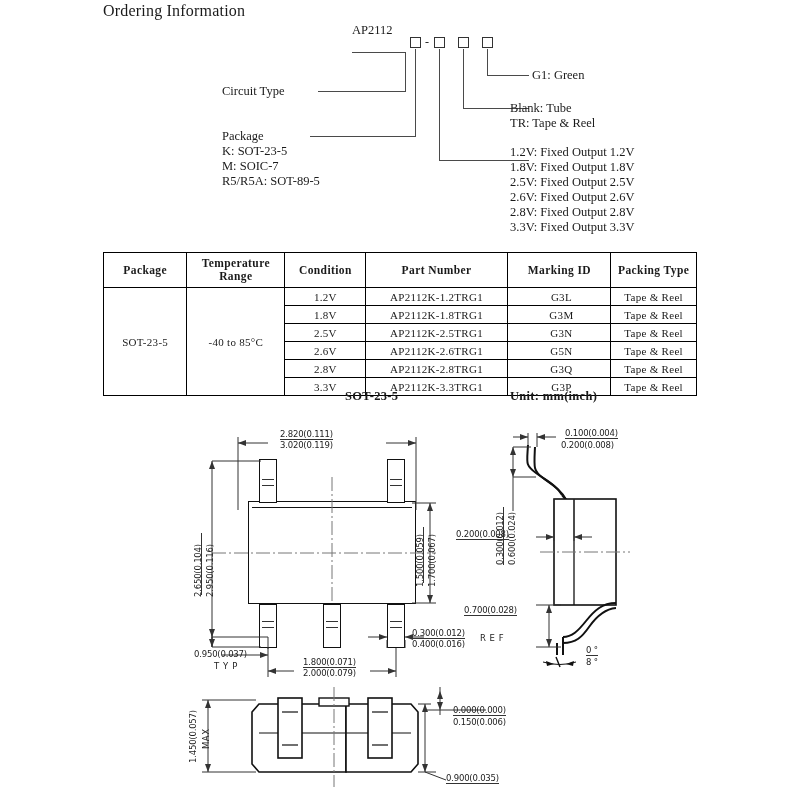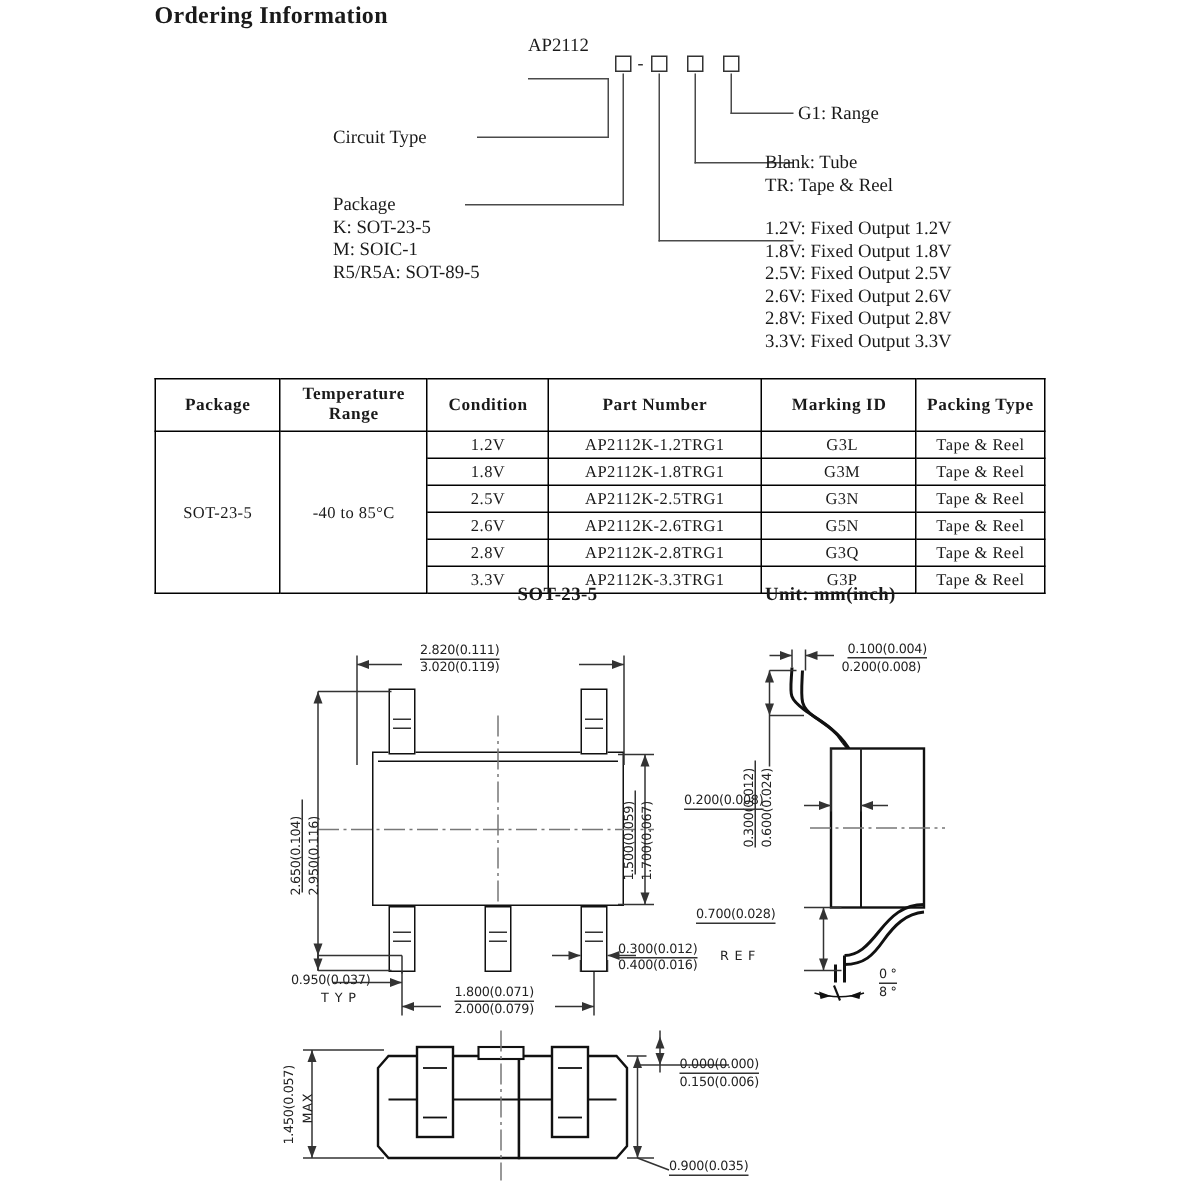--- a/index.html
+++ b/index.html
@@ -2,21 +2,21 @@
 <html><head>
 <meta charset="utf-8">
 <style>
   html,body{margin:0;padding:0;background:#ffffff;}
   body{width:800px;height:800px;position:relative;overflow:hidden;
        font-family:"Liberation Serif", serif;color:#1a1a1a;}
   .abs{position:absolute;}
   .nowrap{white-space:nowrap;}
 
   
-  #section-title{left:103px;top:2px;font-size:16px;font-weight:bold;letter-spacing:.2px;}
+  #section-title{left:103px;top:2px;font-size:16px;font-weight:normal;letter-spacing:.2px;}
 
   
   #order-diagram{left:0;top:0;width:800px;height:240px;}
   .pn-text{font-size:12.5px;}
   .ord-box{width:11px;height:11px;border:1.3px solid #333;background:#fff;box-sizing:border-box;}
   .dash{font-size:12px;}
   .leg{font-size:12.5px;line-height:15px;}
   .ln{background:#4a4a4a;position:absolute;}
   .ln-v{width:1.2px;}
   .ln-h{height:1.2px;}
@@ -80,24 +80,24 @@
   <div class="ln ln-v abs" style="left:463px;top:49px;height:60px;"></div>
   <div class="ln ln-h abs" style="left:463px;top:108px;width:66px;"></div>
 
   <div class="ln ln-v abs" style="left:487px;top:49px;height:27px;"></div>
   <div class="ln ln-h abs" style="left:487px;top:75px;width:42px;"></div>
 
   <div class="abs leg" style="left:222px;top:84px;">Circuit Type</div>
 
   <div class="abs leg" style="left:222px;top:129px;">Package</div>
   <div class="abs leg" style="left:222px;top:144px;">K: SOT-23-5</div>
-  <div class="abs leg" style="left:222px;top:159px;">M: SOIC-1</div>
+  <div class="abs leg" style="left:222px;top:159px;">M: SOIC-7</div>
   <div class="abs leg" style="left:222px;top:174px;">R5/R5A: SOT-89-5</div>
 
-  <div class="abs leg" style="left:532px;top:68px;">G1: Range</div>
+  <div class="abs leg" style="left:532px;top:68px;">G1: Green</div>
 
   <div class="abs leg" style="left:510px;top:101px;">Blank: Tube</div>
   <div class="abs leg" style="left:510px;top:116px;">TR: Tape &amp; Reel</div>
 
   <div class="abs leg" style="left:510px;top:145px;">1.2V: Fixed Output 1.2V</div>
   <div class="abs leg" style="left:510px;top:160px;">1.8V: Fixed Output 1.8V</div>
   <div class="abs leg" style="left:510px;top:175px;">2.5V: Fixed Output 2.5V</div>
   <div class="abs leg" style="left:510px;top:190px;">2.6V: Fixed Output 2.6V</div>
   <div class="abs leg" style="left:510px;top:205px;">2.8V: Fixed Output 2.8V</div>
   <div class="abs leg" style="left:510px;top:220px;">3.3V: Fixed Output 3.3V</div>

